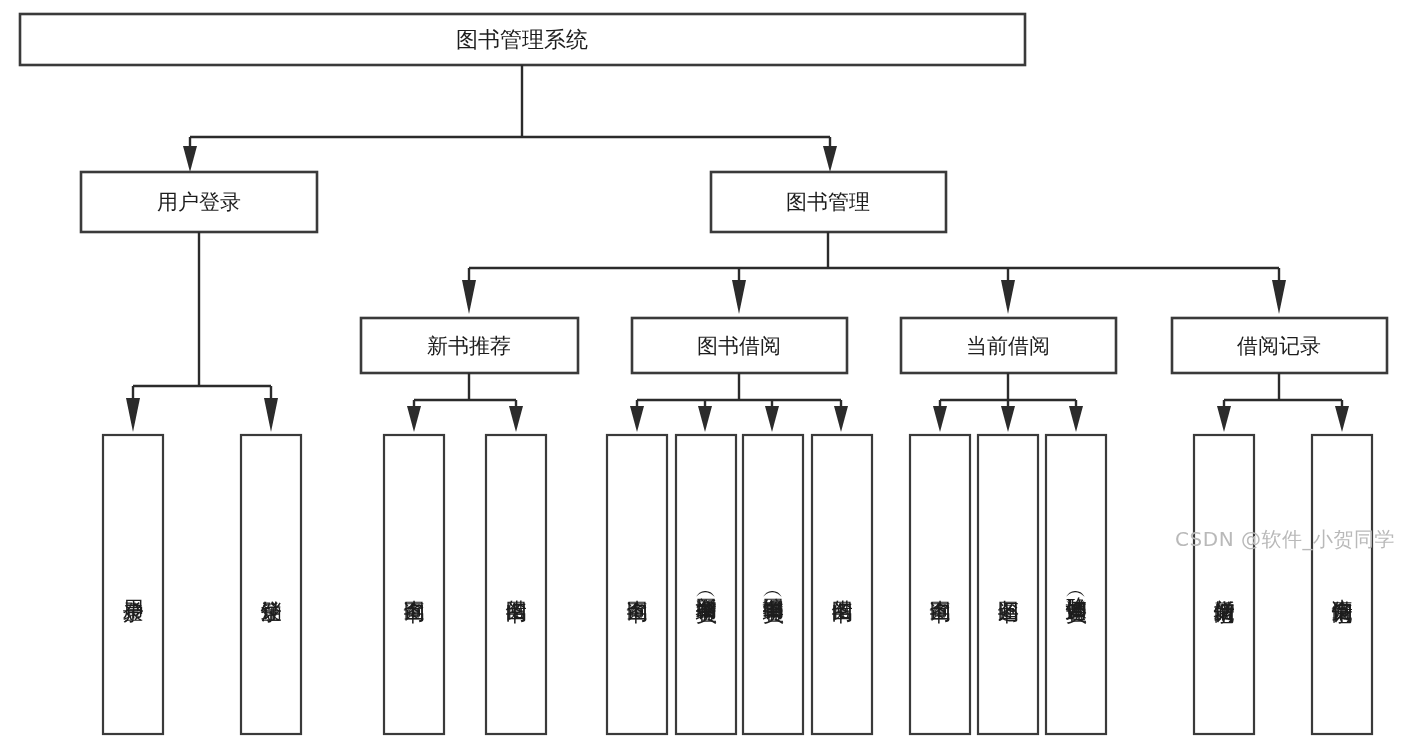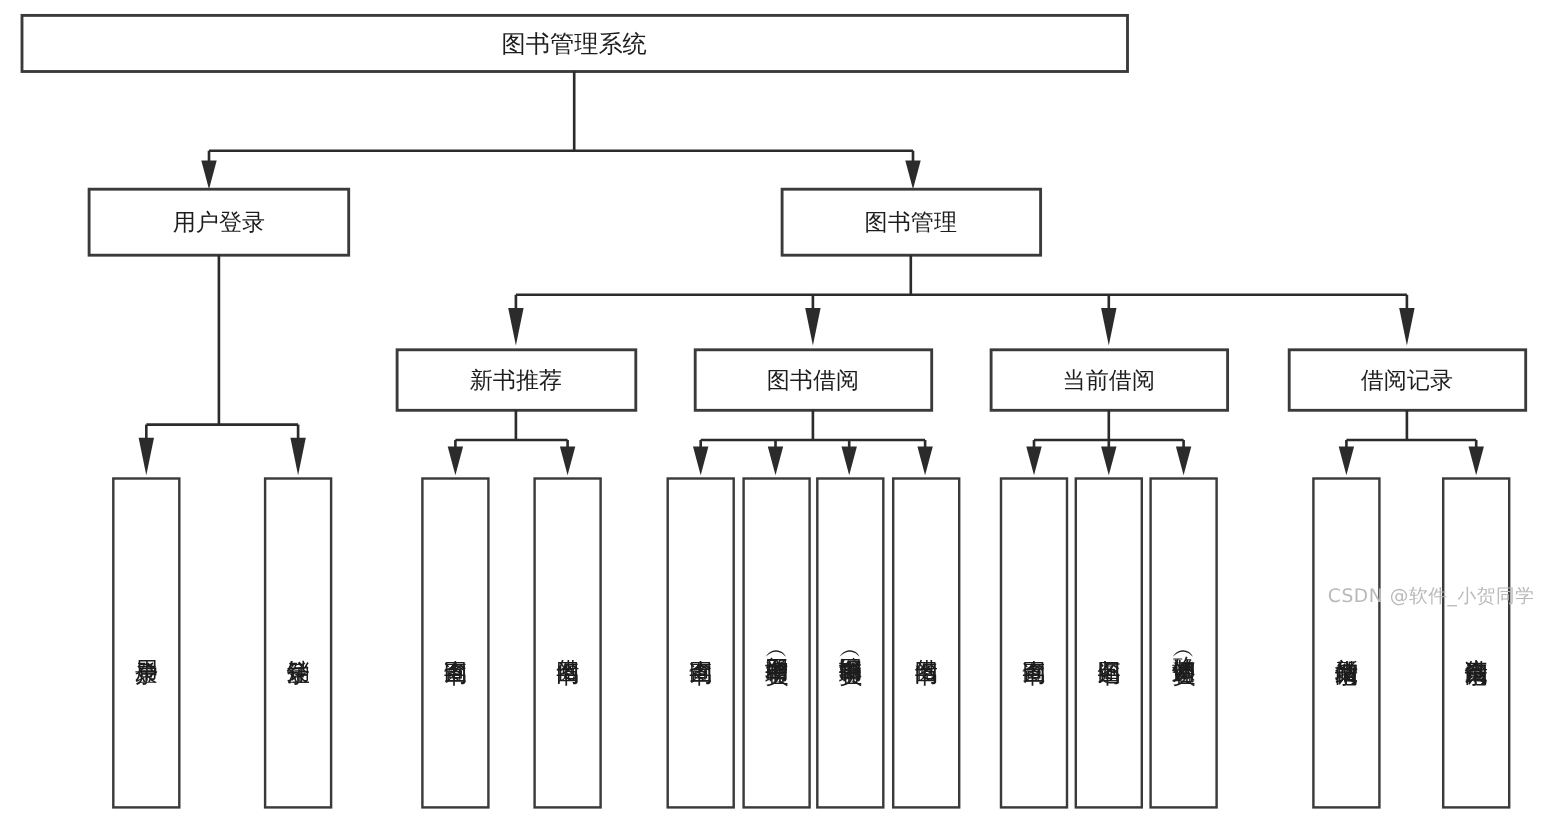--- a/index.html
+++ b/index.html
@@ -79,21 +79,21 @@
     letter-spacing: 1px;
     color: #1d1d1d;
     white-space: nowrap;
     text-align: center;
   }
   .watermark {
     position: absolute;
     right: 10px;
     bottom: 6px;
     font-family: "DejaVu Sans", "Liberation Sans", sans-serif;
-    font-size: 17px;
+    font-size: 20px;
     color: #b9b9b9;
     letter-spacing: 0.5px;
     white-space: nowrap;
     pointer-events: none;
   }
 </style>
 </head>
 <body>
 
 <div id="diagram-root">

